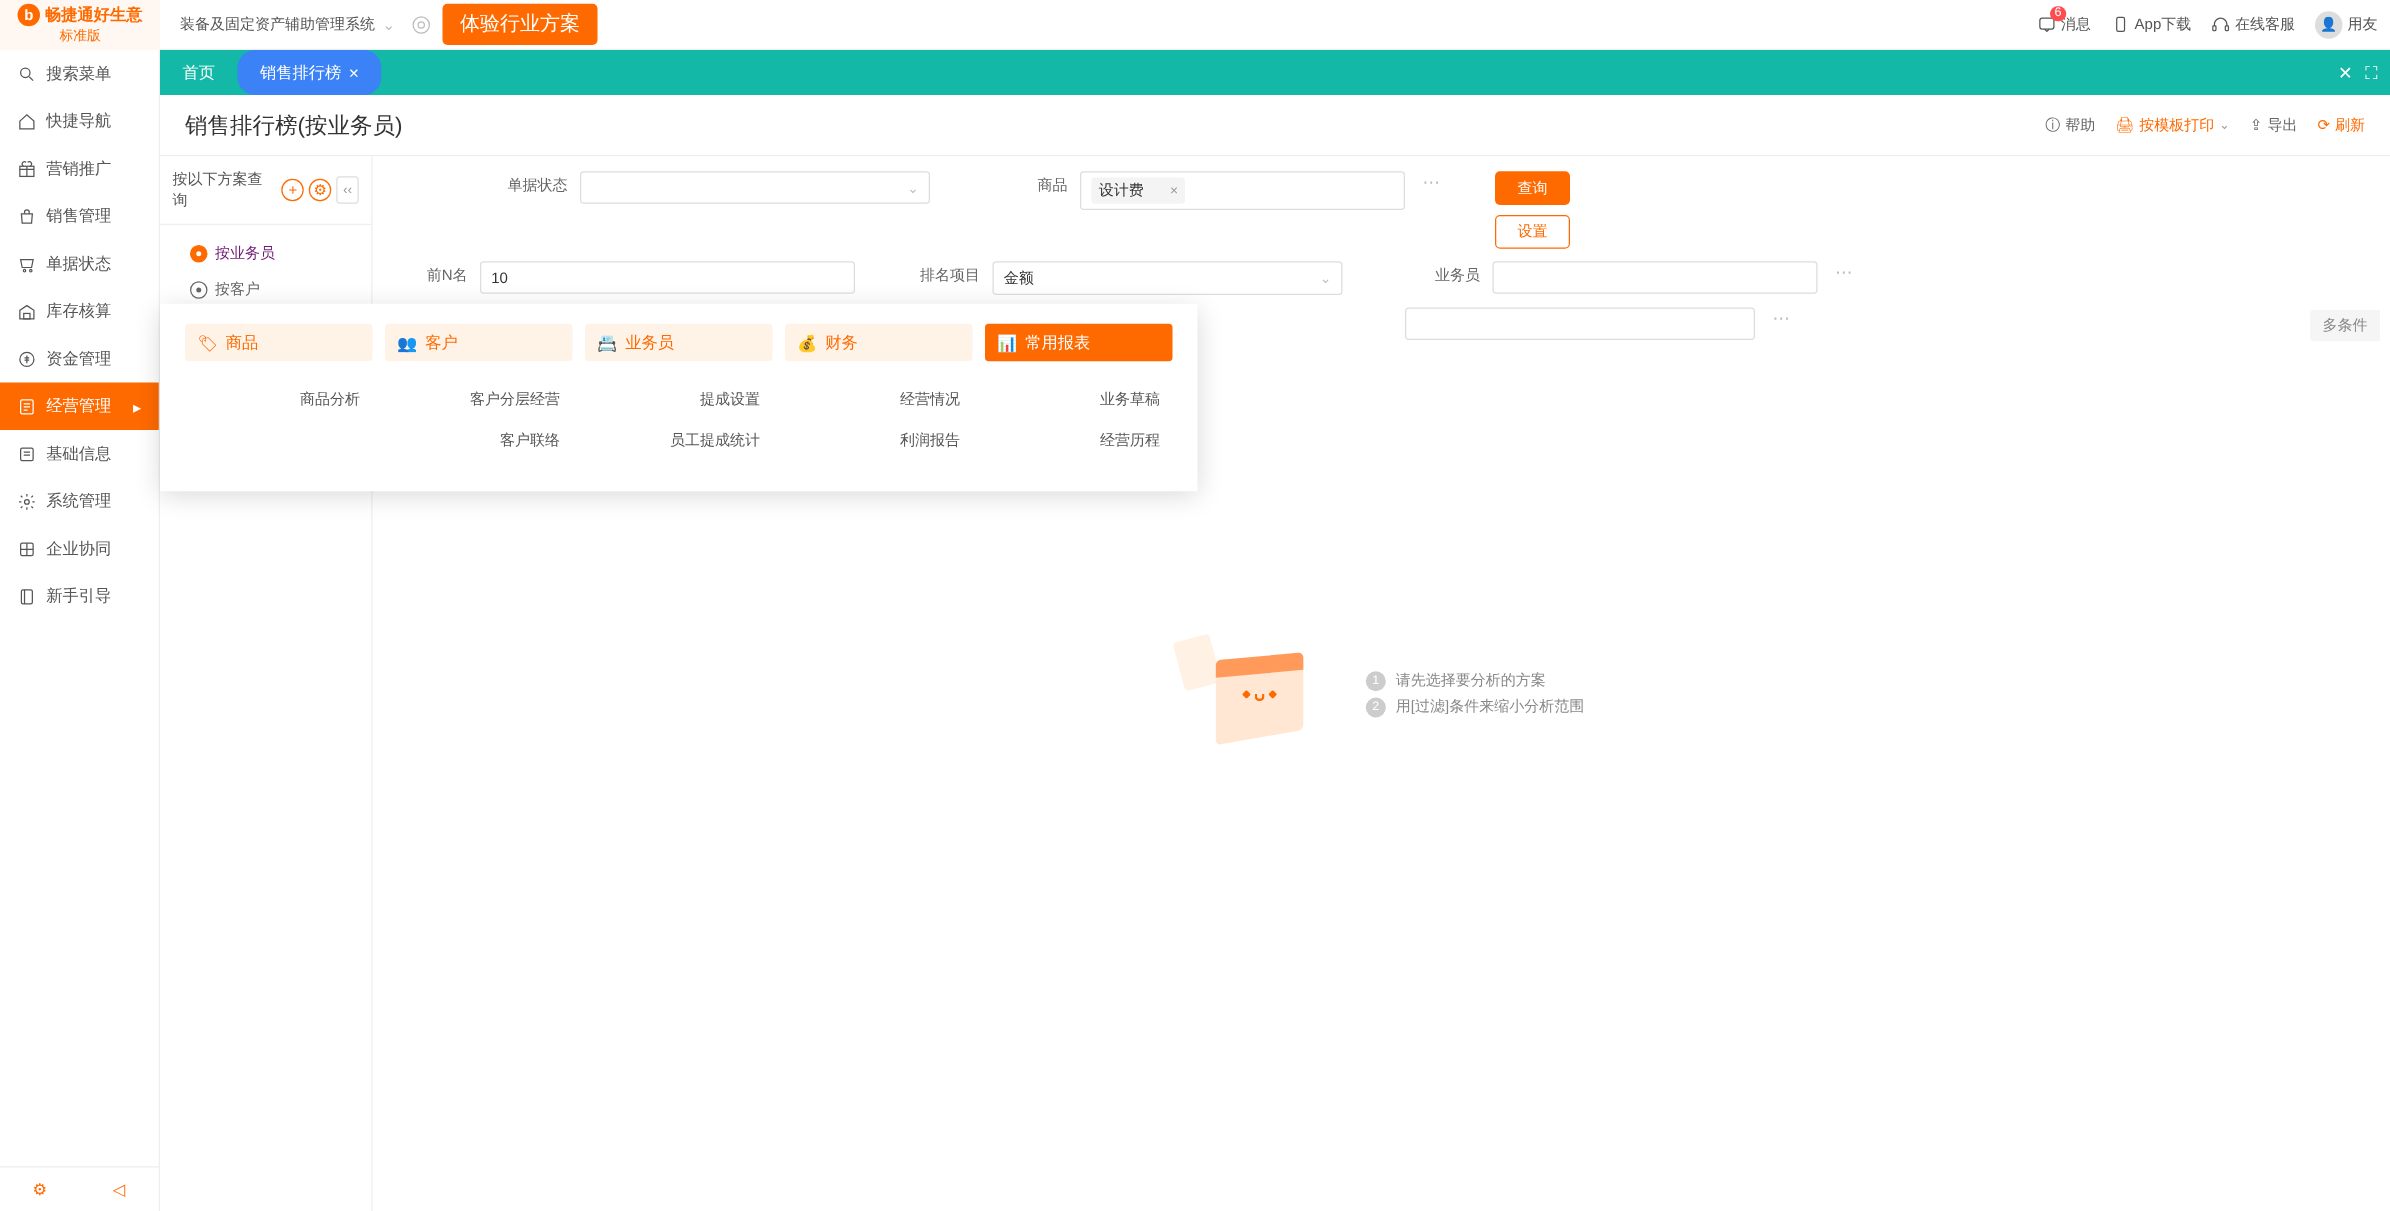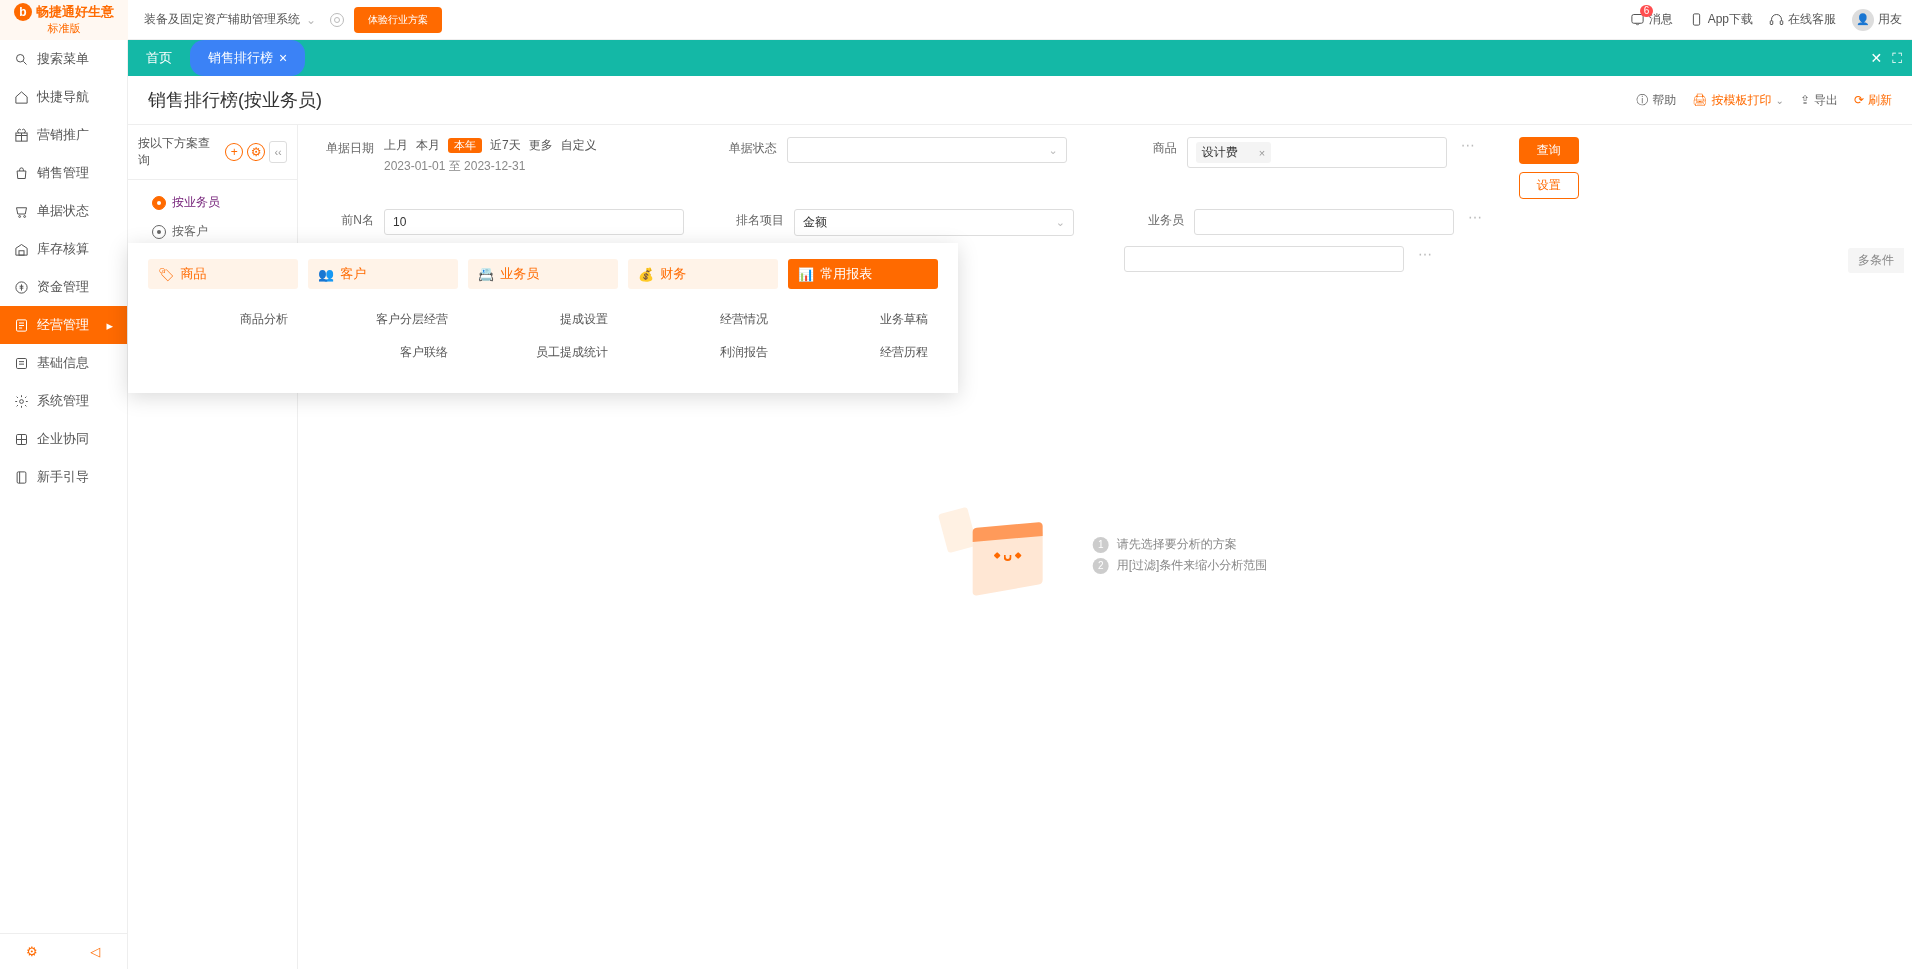--- a/index.html
+++ b/index.html
@@ -9,21 +9,21 @@
 .header { height: 40px; display: flex; align-items: center; padding: 0 10px 0 0; border-bottom: 1px solid #eee; }
 .logo-box { width: 128px; height: 40px; display: flex; flex-direction: column; justify-content: center; align-items: center; background: #fff8f2; }
 .logo-row { display: flex; align-items: center; gap: 4px; }
 .logo-icon { width: 18px; height: 18px; border-radius: 50%; background: #ff6a00; display: inline-flex; align-items: center; justify-content: center; color: #fff; font-weight: bold; font-size: 12px; }
 .logo-text { color: #ff6a00; font-weight: bold; font-size: 13px; }
 .logo-sub { font-size: 11px; color: #ff6a00; }
 .sys-select { margin-left: 16px; display: flex; align-items: center; gap: 6px; color: #555; font-size: 12px; }
 .sys-select .chev { color: #bbb; }
 .gear { width: 14px; height: 14px; border: 1px solid #bbb; border-radius: 50%; position: relative; }
 .gear::before { content: ""; position: absolute; inset: 3px; border: 1px solid #bbb; border-radius: 50%; }
-.btn-orange { background: #ff6a00; color: #fff; border: none; padding: 6px 14px; border-radius: 4px; font-size: 10px; margin-left: 10px; cursor: pointer; }
+.btn-orange { background: #ff6a00; color: #fff; border: none; padding: 6px 14px; border-radius: 4px; font-size: 16px; margin-left: 10px; cursor: pointer; }
 .header-spacer { flex: 1; }
 .hdr-item { display: flex; align-items: center; gap: 4px; margin-left: 16px; color: #555; font-size: 12px; cursor: pointer; position: relative; }
 .badge { position: absolute; top: -6px; left: 10px; background: #ff4d4f; color: #fff; border-radius: 8px; font-size: 10px; padding: 0 4px; line-height: 12px; }
 .avatar { width: 22px; height: 22px; border-radius: 50%; background: #ddd; display: inline-flex; align-items: center; justify-content: center; color: #fff; font-size: 11px; }
 
 
 .shell { display: flex; height: calc(100vh - 40px); }
 
 
 .sidebar { width: 128px; background: #fff; border-right: 1px solid #eee; display: flex; flex-direction: column; position: relative; }
@@ -303,34 +303,20 @@
             </div>
           <div class="scheme-item">
               <span class="dot-icon"></span>
               <span>按商品</span>
             </div>
         </div>
       </div>
 
       <div class="filters">
         <div class="filter-row">
-          <div class="filter-group">
-            <div class="filter-label">单据日期</div>
-            <div class="date-options">
-              <div class="date-line">
-                <a>上月</a>
-                <a>本月</a>
-                <span class="date-sel">本年</span>
-                <a>近7天</a>
-                <a>更多</a>
-                <a>自定义</a>
-              </div>
-              <div class="date-range">2023-01-01 至 2023-12-31</div>
-            </div>
-          </div>
           <div class="filter-group" style="margin-left:80px;">
             <div class="filter-label">单据状态</div>
             <div class="input-box empty" style="min-width:280px;">
                 <span class="input-chev">⌄</span>
               </div>
           </div>
           <div class="filter-group" style="margin-left:30px;">
             <div class="filter-label" style="width:40px;">商品</div>
             <div class="input-box" style="min-width:260px;">
               <span class="tag">

